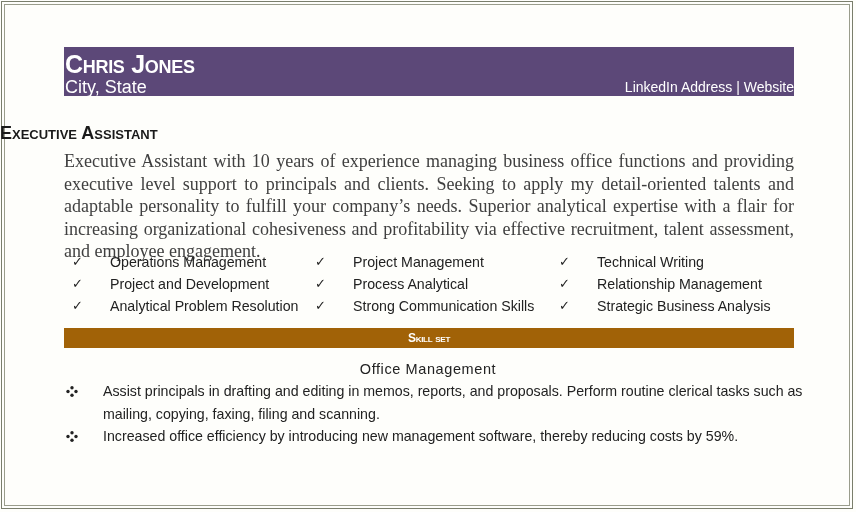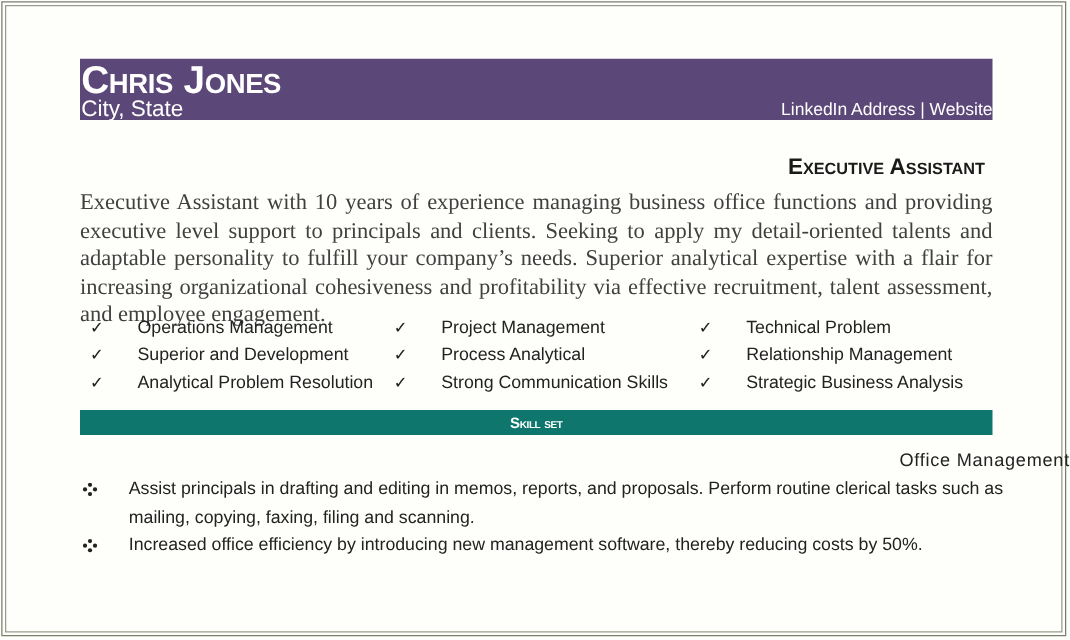--- a/index.html
+++ b/index.html
@@ -18,34 +18,34 @@
     position: absolute; left: 4px; top: 4px; width: 846px; height: 502px;
     border: 1px solid #9a9d8c; box-sizing: border-box;
   }
   .header-band {
     position: absolute; left: 64px; top: 47px; width: 730px; height: 49px;
     background: #5c4878;
     color: #ffffff;
   }
   .name {
     position: absolute; left: 1px; top: 3px;
-    font-size: 31px; font-weight: bold; letter-spacing: -0.3px;
+    font-size: 25px; font-weight: bold; letter-spacing: -0.3px;
     font-variant: small-caps; line-height: 28px;
   }
   .city {
     position: absolute; left: 1px; top: 32px;
     font-size: 18px; line-height: 16px;
   }
   .links {
     position: absolute; right: 0px; top: 32px;
     font-size: 14px; line-height: 16px; padding-left: 16px;
   }
   .job-title {
     position: absolute; left: 0; width: 788px; top: 122px;
-    text-align: right; font-size: 18px; font-weight: bold;
+    text-align: left; font-size: 18px; font-weight: bold;
     font-variant: small-caps; color: #1a1a1a; line-height: 22px;
   }
   .summary {
     position: absolute; left: 64px; top: 150px; width: 730px;
     font-size: 18px; line-height: 22.6px; text-align: justify;
     text-align-last: left; color: #404040; font-family: Liberation Serif, serif;
   }
   .competencies {
     position: absolute; left: 64px; top: 251px; width: 730px; height: 68px;
   }
@@ -54,27 +54,27 @@
     position: relative; height: 22px; line-height: 22px;
     font-size: 14.2px; white-space: nowrap; color: #222;
   }
   .check {
     position: absolute; left: 0; top: 0; width: 16px;
     font-size: 13px; color: #222;
   }
   .comp-label { position: absolute; left: 38px; }
   .skill-band {
     position: absolute; left: 64px; top: 328px; width: 730px; height: 20px;
-    background: #0f766e; color: #fff; text-align: center;
+    background: #a16207; color: #fff; text-align: center;
     font-size: 12px; font-weight: bold; line-height: 20px;
     font-variant: small-caps; letter-spacing: -0.3px;
   }
   .sub-heading {
     position: absolute; left: 0; width: 856px; top: 360px;
-    text-align: right; font-size: 14.5px; letter-spacing: 0.6px;
+    text-align: center; font-size: 14.5px; letter-spacing: 0.6px;
     line-height: 18px; color: #222;
   }
   .bullets {
     position: absolute; left: 64px; top: 380px; width: 740px;
   }
   .bullet {
     position: relative; padding-left: 39px;
     font-size: 14.2px; line-height: 22.5px; color: #222;
   }
   .diamond {
@@ -99,21 +99,21 @@
 <div class="summary">Executive Assistant with 10 years of experience managing business office functions and providing executive level support to principals and clients. Seeking to apply my detail-oriented talents and adaptable personality to fulfill your company’s needs. Superior analytical expertise with a flair for increasing organizational cohesiveness and profitability via effective recruitment, talent assessment, and employee engagement.</div>
 
 <div class="competencies">
   <div class="comp-col" style="left:8px;">
     <div class="comp-item">
       <span class="check">✓</span>
       <span class="comp-label">Operations Management</span>
     </div>
     <div class="comp-item">
       <span class="check">✓</span>
-      <span class="comp-label">Superior and Development</span>
+      <span class="comp-label">Project and Development</span>
     </div>
     <div class="comp-item">
       <span class="check">✓</span>
       <span class="comp-label">Analytical Problem Resolution</span>
     </div>
   </div>
   <div class="comp-col" style="left:251px;">
     <div class="comp-item">
       <span class="check">✓</span>
       <span class="comp-label">Project Management</span>
@@ -123,21 +123,21 @@
       <span class="comp-label">Process Analytical</span>
     </div>
     <div class="comp-item">
       <span class="check">✓</span>
       <span class="comp-label">Strong Communication Skills</span>
     </div>
   </div>
   <div class="comp-col" style="left:495px;">
     <div class="comp-item">
       <span class="check">✓</span>
-      <span class="comp-label">Technical Problem</span>
+      <span class="comp-label">Technical Writing</span>
     </div>
     <div class="comp-item">
       <span class="check">✓</span>
       <span class="comp-label">Relationship Management</span>
     </div>
     <div class="comp-item">
       <span class="check">✓</span>
       <span class="comp-label">Strategic Business Analysis</span>
     </div>
   </div>
@@ -161,15 +161,15 @@
   </div>
   <div class="bullet">
     <span class="diamond">
       <svg width="12" height="11" viewBox="0 0 12 11">
           <circle cx="6" cy="1.8" r="1.7" fill="#222"></circle>
           <circle cx="2" cy="5.5" r="1.7" fill="#222"></circle>
           <circle cx="10" cy="5.5" r="1.7" fill="#222"></circle>
           <circle cx="6" cy="9.2" r="1.7" fill="#222"></circle>
         </svg>
     </span>
-    <span>Increased office efficiency by introducing new management software, thereby reducing costs by 50%.</span>
+    <span>Increased office efficiency by introducing new management software, thereby reducing costs by 59%.</span>
   </div>
 </div>
 
 </body></html>

